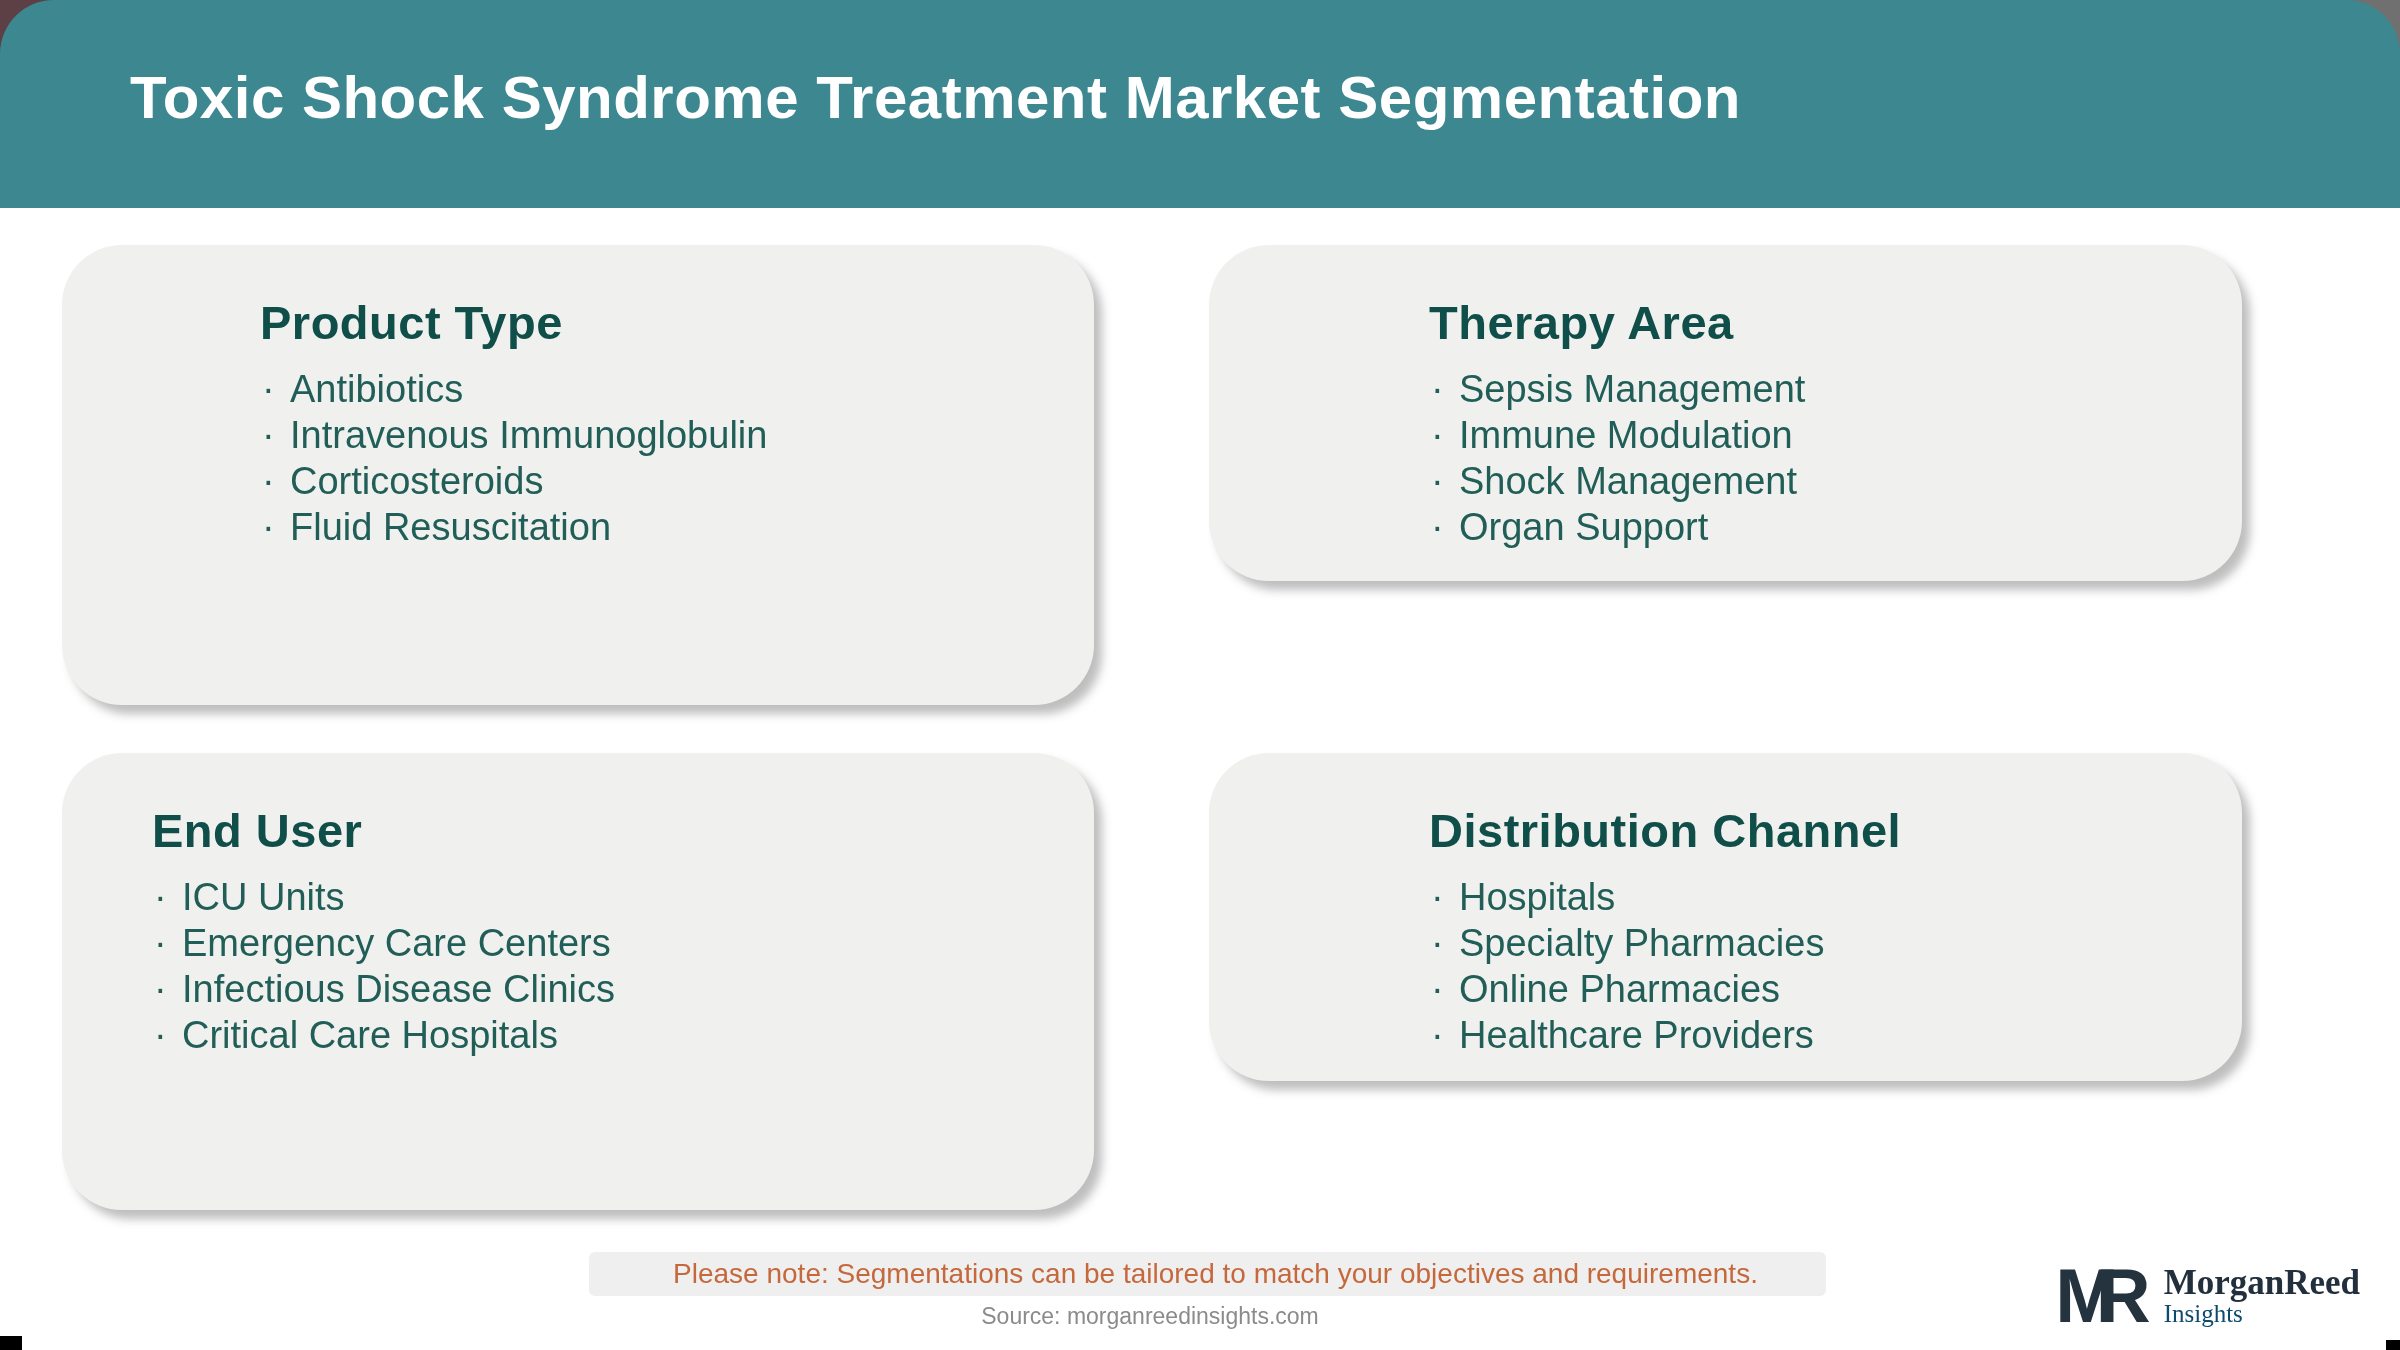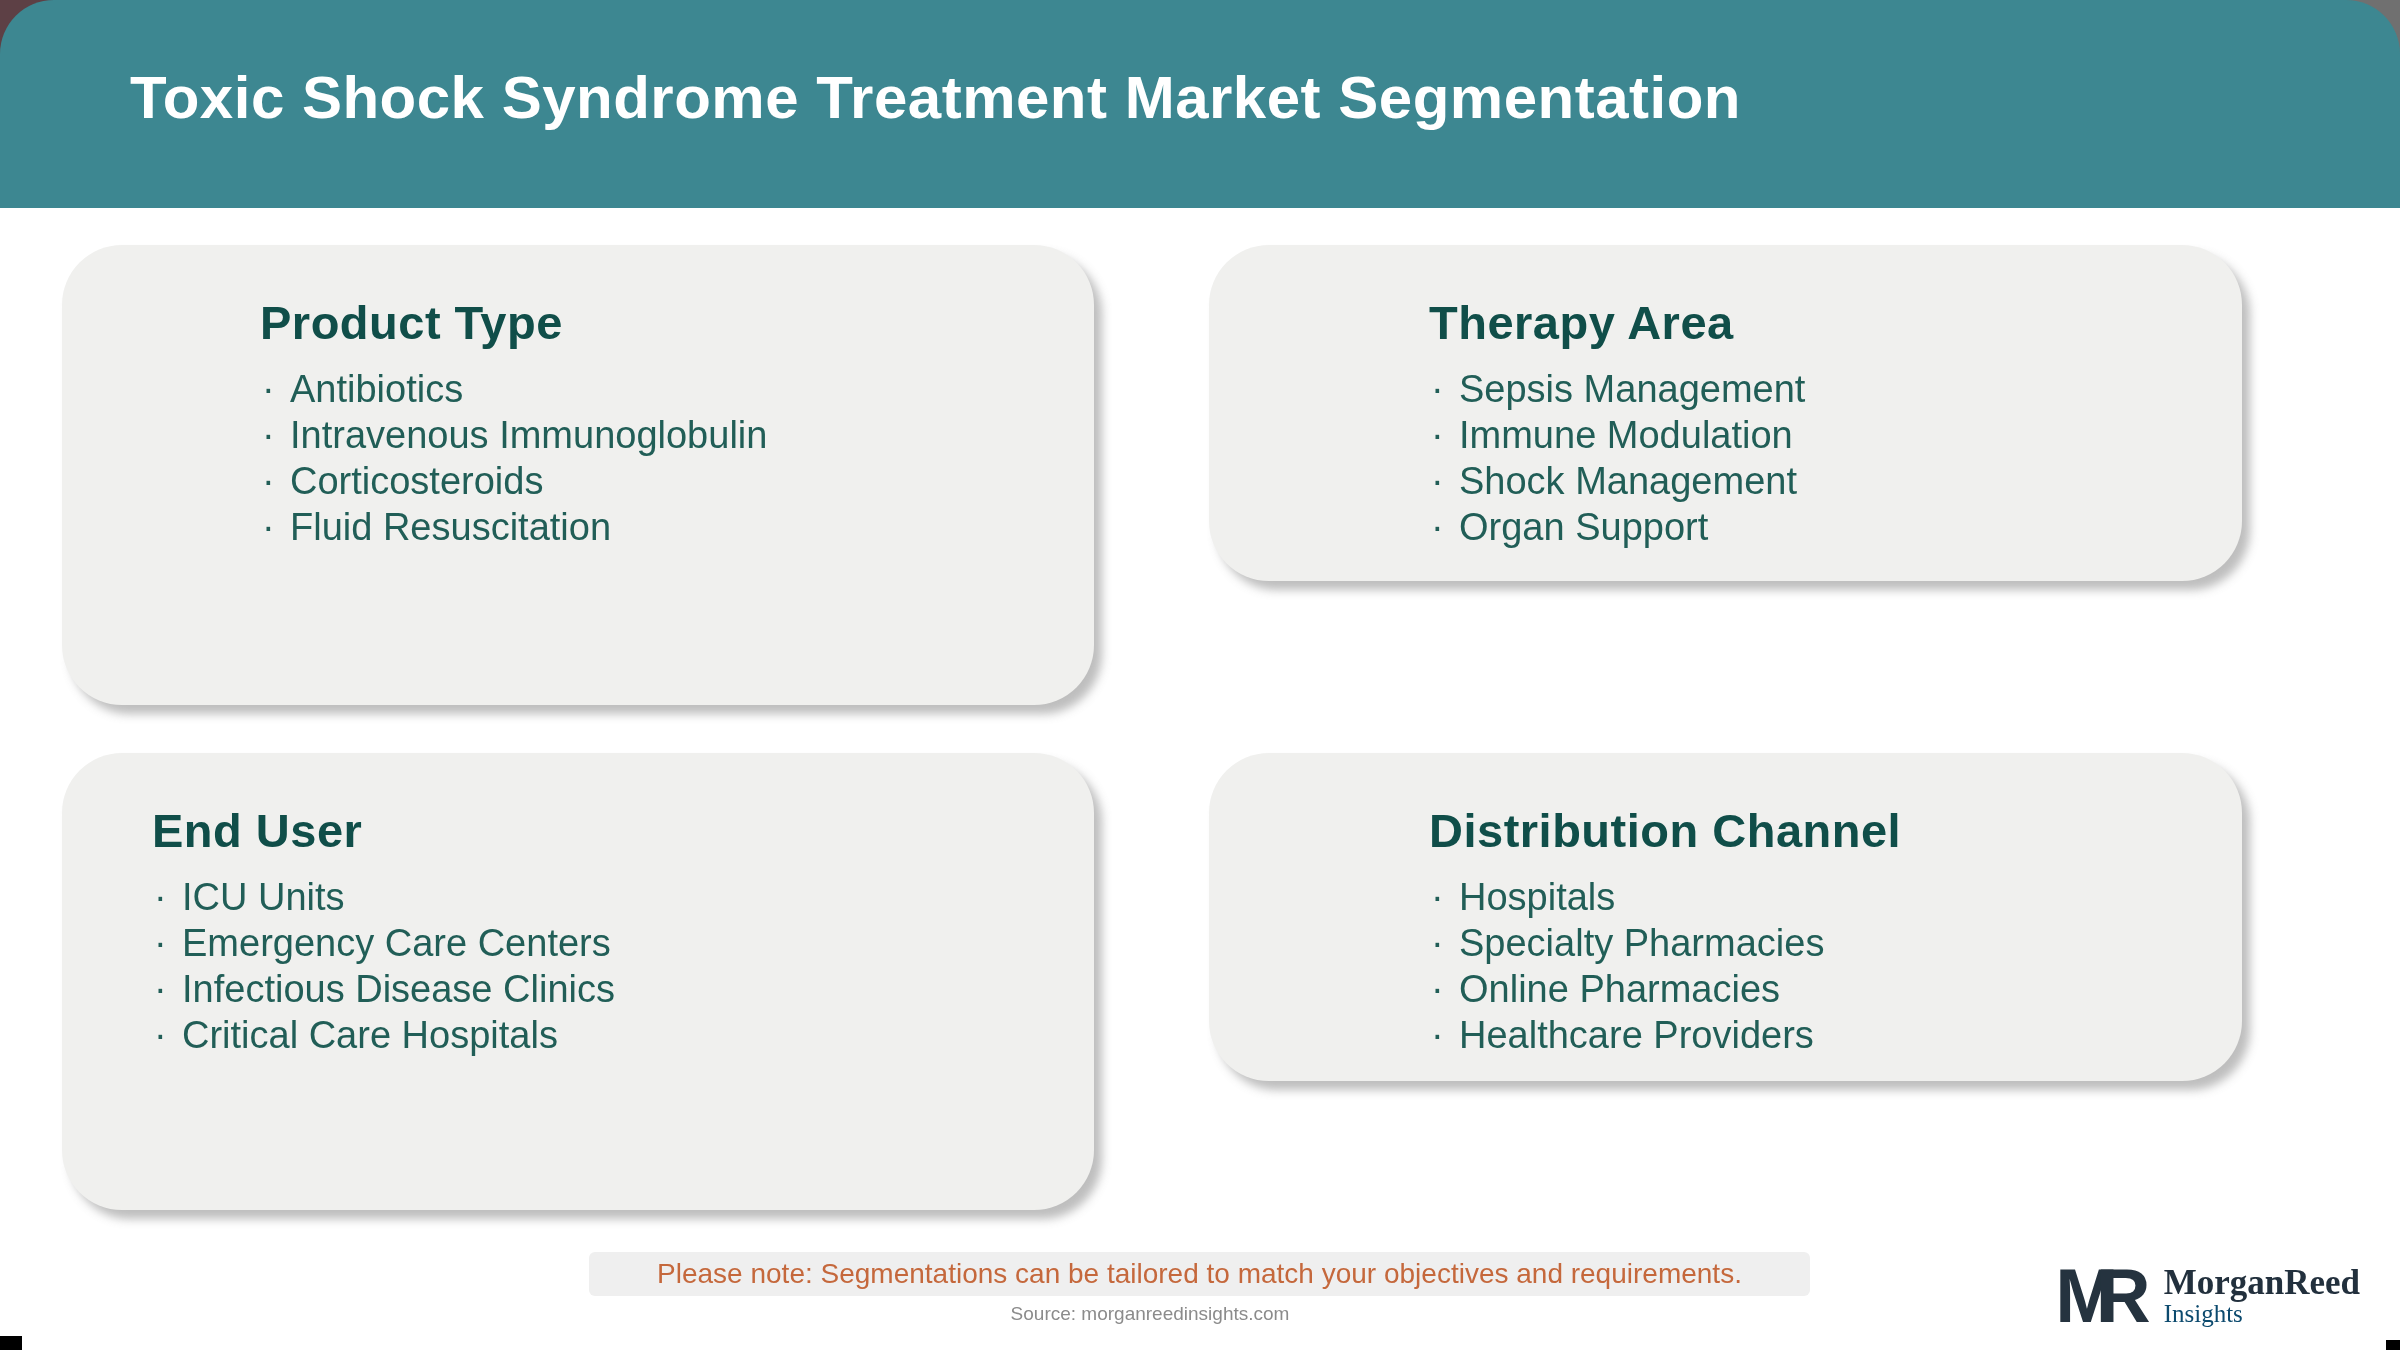--- a/index.html
+++ b/index.html
@@ -67,34 +67,34 @@
     position: absolute; left: 2px; top: 0;
     color: #215e57;
   }
 
   .note-banner {
     position: absolute;
     left: 589px; top: 1252px;
     width: 1221px; height: 44px;
     background: #efefef;
     border-radius: 6px;
-    display: flex; align-items: center; justify-content: center;
+    display: flex; align-items: center; justify-content: center; padding-left: 16px;
   }
   .note-banner .note-text {
     font-size: 28px;
     color: #c5683c;
     white-space: nowrap;
   }
 
   .source-line {
     position: absolute;
     left: 0; top: 1303px;
     width: 2300px;
     text-align: center;
-    font-size: 19px;
+    font-size: 23px;
     color: #8b8b8b;
   }
 
   .brand {
     position: absolute;
     right: 40px; top: 1258px;
     display: flex; align-items: center;
     z-index: 2;
   }
   .brand .monogram {

